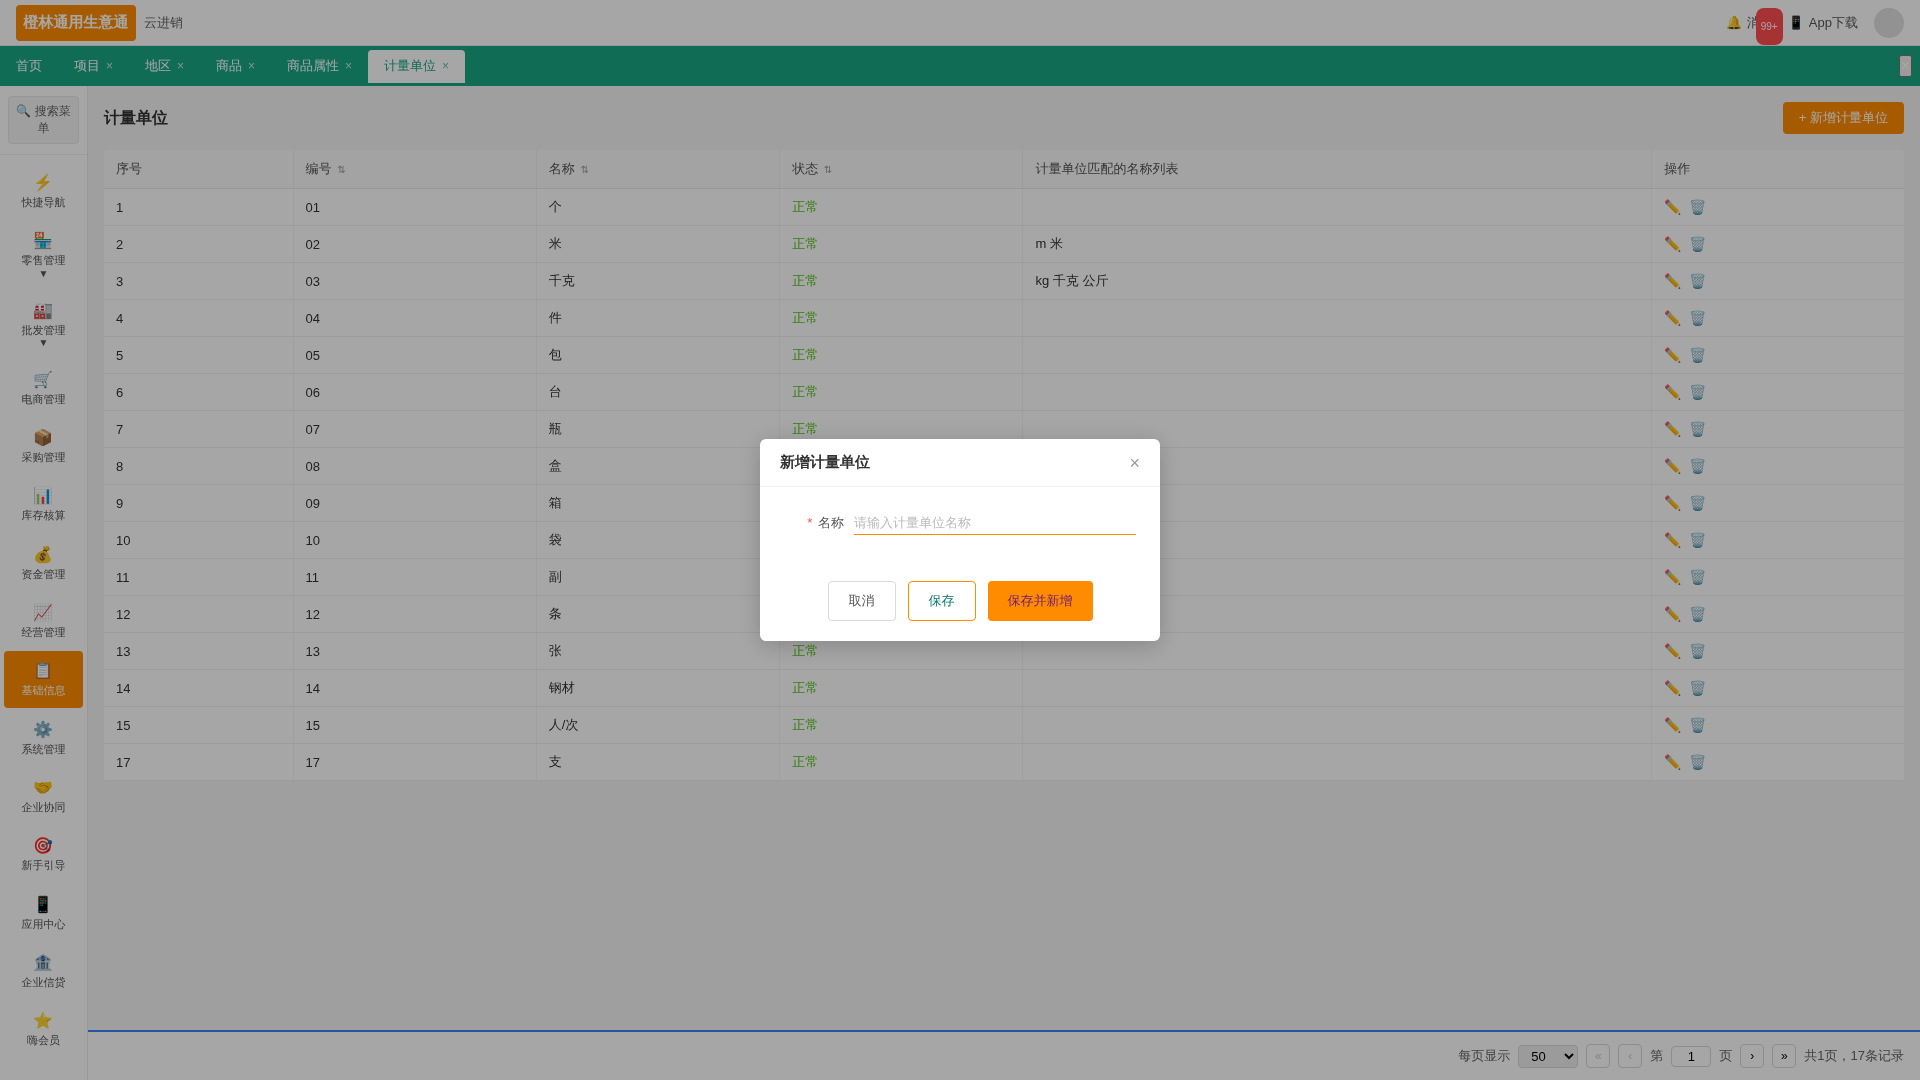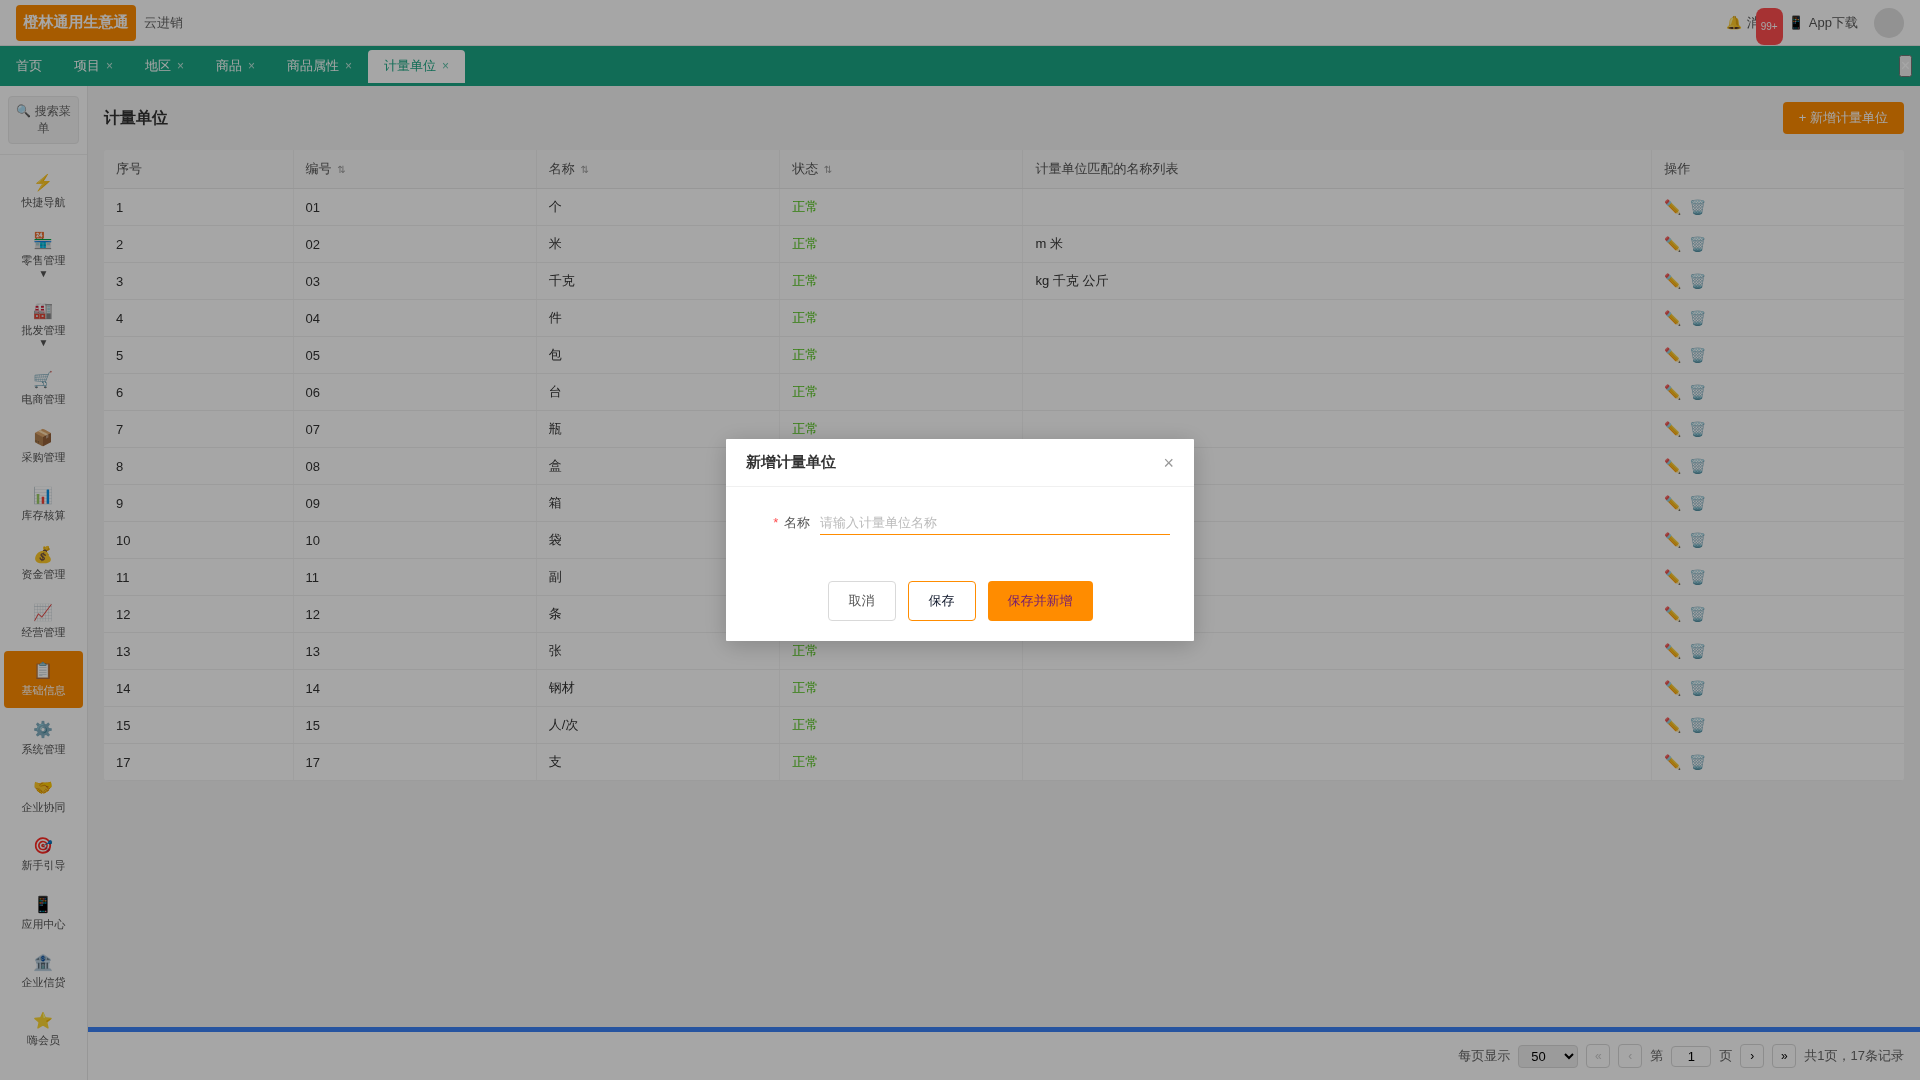--- a/index.html
+++ b/index.html
@@ -184,21 +184,21 @@
     .action-btns { display: flex; gap: 8px; }
     .action-btn { background: none; border: none; cursor: pointer; color: #999; font-size: 14px; }
 
     
     .pagination-bar {
       display: flex;
       align-items: center;
       justify-content: flex-end;
       padding: 12px 16px;
       background: #fff;
-      border-top: 5px solid #3b82f6;
+      border-top: 2px solid #3b82f6;
       font-size: 13px;
       color: #666;
       gap: 8px;
     }
     .page-size-select {
       border: 1px solid #d9d9d9;
       border-radius: 4px;
       padding: 2px 8px;
       font-size: 13px;
       cursor: pointer;
@@ -230,22 +230,22 @@
       position: fixed;
       top: 0; left: 0; right: 0; bottom: 0;
       background: rgba(0,0,0,0.35);
       z-index: 1000;
       display: flex;
       align-items: center;
       justify-content: center;
     }
     .modal {
       background: #fff;
-      border-radius: 1px;
-      width: 468px;
+      border-radius: 6px;
+      width: 400px;
       box-shadow: 0 4px 24px rgba(0,0,0,0.2);
       overflow: hidden;
     }
     .modal-header {
       display: flex;
       align-items: center;
       justify-content: space-between;
       padding: 14px 20px;
       border-bottom: 1px solid #f0f0f0;
       font-size: 15px;
@@ -301,21 +301,21 @@
       background: #fff;
       color: #555;
       border-radius: 4px;
       padding: 5px 20px;
       font-size: 13px;
       cursor: pointer;
     }
     .btn-save {
       border: 1px solid #ff8c00;
       background: #fff;
-      color: #0f172a;
+      color: #0f766e;
       border-radius: 4px;
       padding: 7px 20px;
       font-size: 13px;
       cursor: pointer;
     }
     .btn-save-new {
       border: none;
       background: #ff8c00;
       color: #701a75;
       border-radius: 4px;

